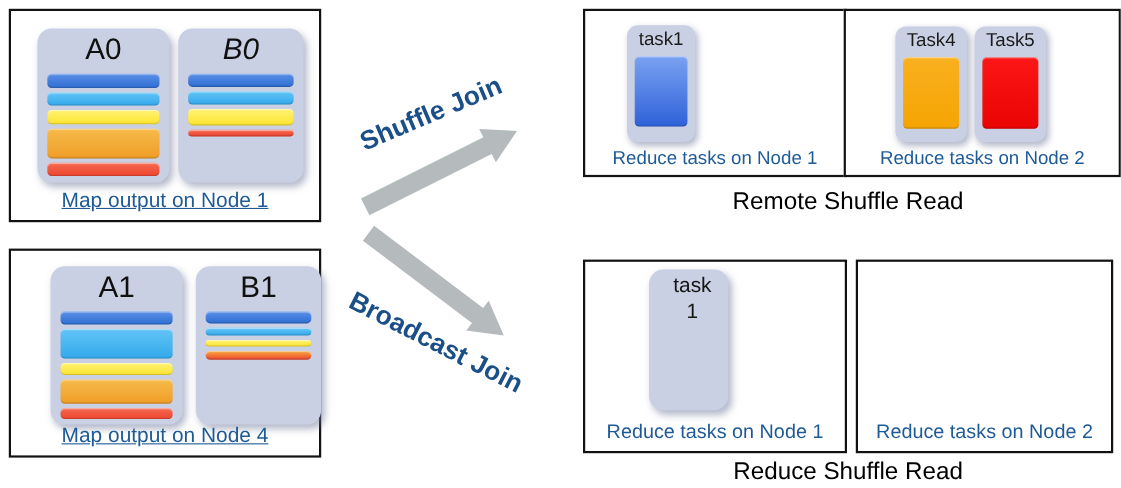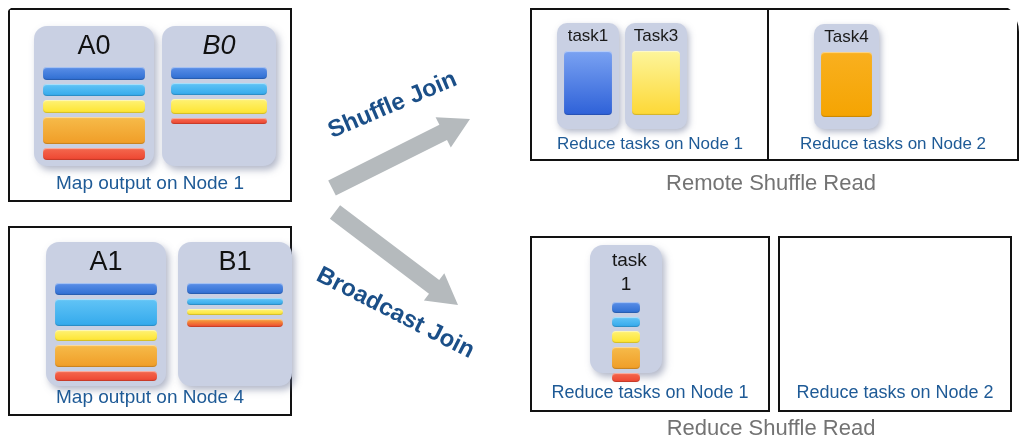--- a/index.html
+++ b/index.html
@@ -1,18 +1,18 @@
 <!DOCTYPE html>
 <html><head>
 <meta charset="utf-8">
 <style>
   html,body{margin:0;padding:0;background:#ffffff;}
   .canvas{
     position:relative;width:1019px;height:444px;background:#ffffff;
-    font-family:"Liberation Sans",sans-serif;overflow:hidden;border-radius:32px;
+    font-family:"Liberation Sans",sans-serif;overflow:hidden;
   }
   .outer-box{
     position:absolute;background:#ffffff;border:2px solid #121212;box-sizing:border-box;
   }
   .map-box1{left:8px;top:8px;width:284px;height:194px;}
   .map-box2{left:8px;top:226px;width:284px;height:190px;}
   .rbox1{left:530px;top:8px;width:240px;height:153px;}
   .rbox2{left:767px;top:8px;width:252px;height:153px;}
   .rbox3{left:530px;top:236px;width:240px;height:176px;}
   .rbox4{left:778px;top:236px;width:234px;height:176px;}
@@ -30,46 +30,46 @@
     text-align:center;font-size:27px;color:#101010;padding:3px 0 6px;line-height:32px;
   }
   .stripes{display:flex;flex-direction:column;gap:4px;}
   .stripe{
     border-radius:4px;
     box-shadow:inset 0 1px 1px rgba(255,255,255,.5), inset 0 -1px 1px rgba(0,0,0,.18);
   }
   .box-caption{
     position:absolute;left:0;right:0;bottom:6px;text-align:center;color:#1e5a96;
   }
-  .map-caption{font-size:19px;}
+  .map-caption{font-size:19px;text-decoration:underline;}
   .reduce-caption-sm{font-size:17px;bottom:5px;}
   .reduce-caption-lg{font-size:18px;bottom:7px;}
 
   .task-row{position:absolute;left:0;top:0;right:0;display:flex;}
   .row-r1{padding:13px 0 0 25px;gap:6px;}
   .row-r2{padding:14px 0 0 45px;gap:7px;}
   .task-card{
     background:#c9d0e3;border-radius:10px;box-shadow:2px 3px 6px rgba(105,115,150,.5);
     display:flex;flex-direction:column;box-sizing:border-box;padding:0 7px;
   }
-  .task-card-sm{width:62px;height:106px;}
+  .task-card-sm{width:62px;height:106px;margin-left:13px;}
   .task-card-sm2{width:65px;height:105px;}
   .task-label{text-align:center;font-size:17px;color:#1a1a1a;padding:2px 0 4px;line-height:22px;}
   .task-card .stripes{gap:3px;}
   .local-card{
     position:relative;background:#c9d0e3;border-radius:13px;
     box-shadow:3px 4px 7px rgba(105,115,150,.5);
-    display:flex;flex-direction:column;box-sizing:border-box;padding:0 22px;
+    display:flex;flex-direction:row;box-sizing:border-box;padding:0 22px;
   }
   .local-card1{width:72px;height:128px;margin:7px 0 0 58px;}
   .local-card2{width:78px;height:128px;margin:16px auto 0;}
   .local-label{text-align:center;font-size:19px;color:#161616;padding:3px 0 6px;line-height:24px;}
 
   .section-title{
-    position:absolute;text-align:center;color:#737373;font-size:22px;
+    position:absolute;text-align:center;color:#000000;font-size:22px;
   }
   .remote-title{left:530px;top:170px;width:482px;}
   .local-title{left:530px;top:415px;width:482px;}
 
   .arrows-svg{position:absolute;left:295px;top:55px;width:235px;height:330px;}
   .join-label{
     position:absolute;font-weight:700;color:#1b4f88;font-size:24px;text-align:center;line-height:28px;
   }
   .shuffle-label{left:317px;top:90px;width:150px;transform:rotate(-23deg);}
   .broadcast-label{left:300px;top:298px;width:192px;transform:rotate(27deg);}
@@ -133,36 +133,36 @@
   <div class="join-label broadcast-label">Broadcast Join</div>
 
   <div class="outer-box rbox1">
     <div class="task-row row-r1">
       <div class="task-card task-card-sm">
         <div class="task-label">task1</div>
         <div class="stripes">
             <div class="stripe" style="height: 64px; background: linear-gradient(rgb(122, 162, 242), rgb(46, 97, 216));"></div>
           </div>
       </div>
-      <div class="task-card task-card-sm">
-        <div class="task-label">Task3</div>
-        <div class="stripes">
-            <div class="stripe" style="height: 64px; background: linear-gradient(rgb(253, 245, 155), rgb(253, 216, 53));"></div>
-          </div>
-      </div>
     </div>
     <div class="box-caption reduce-caption-sm">Reduce tasks on Node 1</div>
   </div>
 
   <div class="outer-box rbox2">
     <div class="task-row row-r2">
       <div class="task-card task-card-sm2">
         <div class="task-label">Task4</div>
         <div class="stripes">
             <div class="stripe" style="height: 65px; background: linear-gradient(rgb(249, 176, 31), rgb(245, 164, 2));"></div>
+          </div>
+      </div>
+      <div class="task-card task-card-sm2">
+        <div class="task-label">Task5</div>
+        <div class="stripes">
+            <div class="stripe" style="height: 65px; background: linear-gradient(rgb(252, 22, 22), rgb(234, 3, 3));"></div>
           </div>
       </div>
     </div>
     <div class="box-caption reduce-caption-sm">Reduce tasks on Node 2</div>
   </div>
 
   <div class="section-title remote-title">Remote Shuffle Read</div>
 
   <div class="outer-box rbox3">
     <div class="local-card local-card1">

